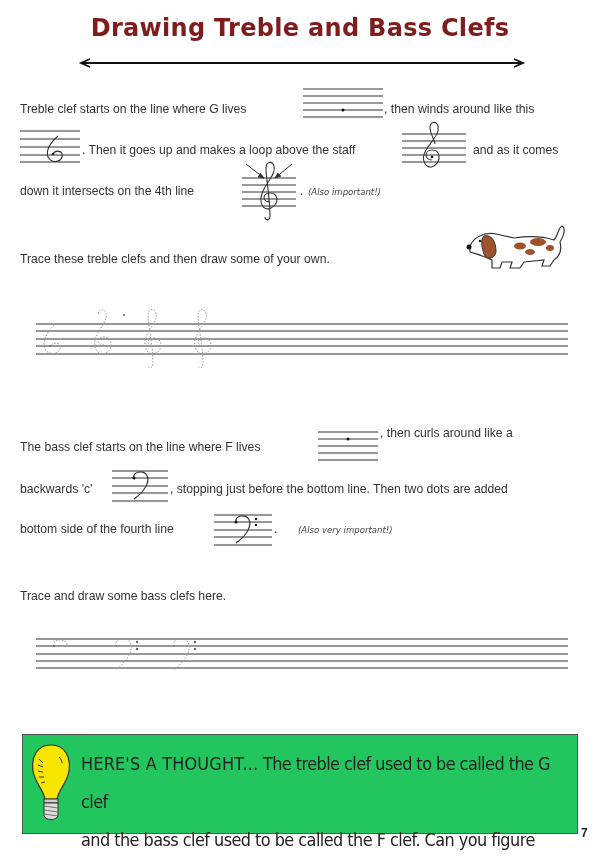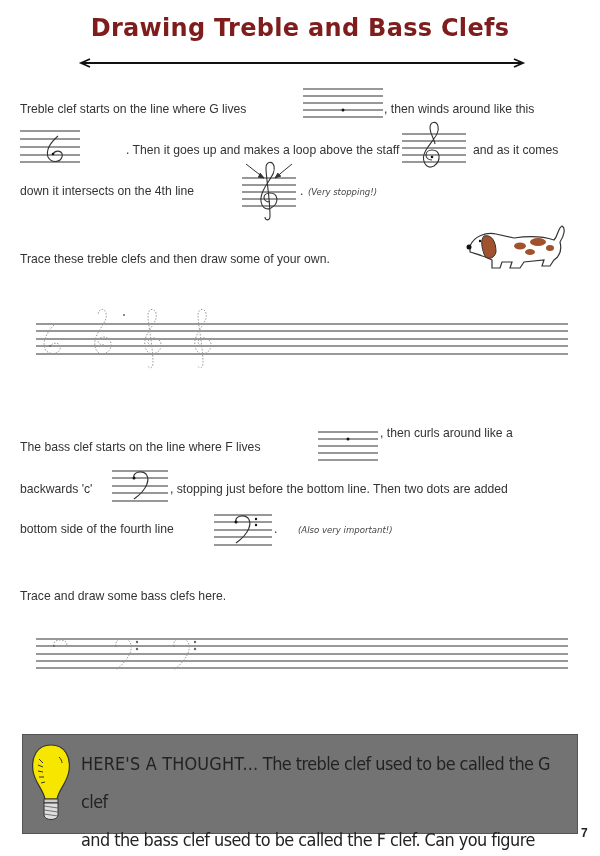--- a/index.html
+++ b/index.html
@@ -8,21 +8,21 @@
   .title { position: absolute; left: 0; width: 600px; top: 14px; text-align: center;
            font-family: "DejaVu Sans", sans-serif; font-weight: bold; font-size: 24px;
            letter-spacing: 0.3px; color: #7f1d1d; }
   .arrow { position: absolute; left: 78px; top: 58px; width: 448px; height: 10px; }
   .para { position: absolute; left: 20px; font-size: 12.2px; color: #333;
           font-family: Liberation Sans, sans-serif; white-space: nowrap; }
   .hand { font-family: "DejaVu Sans Condensed", "DejaVu Sans", sans-serif; font-size: 9.5px;
           color: #444; font-style: italic; }
   .svgabs { position: absolute; }
   .callout { position: absolute; left: 22px; top: 734px; width: 556px; height: 100px;
-             background: #737373; border: 1.5px solid #555; box-sizing: border-box; }
+             background: #22c55e; border: 1.5px solid #555; box-sizing: border-box; }
   .callout-text { position: absolute; left: 58px; top: 10px; right: 10px;
                   font-family: "DejaVu Sans", sans-serif; font-size: 17.5px; line-height: 38px;
                   color: #222; letter-spacing: -0.6px; transform: scaleX(0.92);
                   transform-origin: left top; width: 520px; }
   .callout-text .caps { font-weight: normal; letter-spacing: 0.2px; }
   .page-num { position: absolute; left: 581px; top: 826px; font-size: 12px; font-weight: bold;
               color: #222; font-family: "Liberation Sans", sans-serif; }
 </style>
 </head>
 <body>
@@ -53,21 +53,21 @@
   <g stroke="#333" stroke-width="1.1">
     <line x1="0" y1="2" x2="60" y2="2"></line>
       <line x1="0" y1="10" x2="60" y2="10"></line>
     <line x1="0" y1="18" x2="60" y2="18"></line>
       <line x1="0" y1="26" x2="60" y2="26"></line>
     <line x1="0" y1="33" x2="60" y2="33"></line>
   </g>
   <path d="M38,7 C30,14 26,22 28,28 C31,34 40,34 42,28 C44,22 36,20 33,25" fill="none" stroke="#333" stroke-width="1.1"></path>
   <circle cx="33" cy="25" r="1.3" fill="#111"></circle>
 </svg>
-<div class="para" style="top:143px; left:82px;margin-left:44px;">. Then it goes up and makes a loop above the staff</div>
+<div class="para" style="top:143px; left:82px;">. Then it goes up and makes a loop above the staff</div>
 <svg class="svgabs" style="left:402px; top:120px;" width="64" height="50">
   <g stroke="#333" stroke-width="1.1">
     <line x1="0" y1="14" x2="64" y2="14"></line>
       <line x1="0" y1="21" x2="64" y2="21"></line>
     <line x1="0" y1="28" x2="64" y2="28"></line>
       <line x1="0" y1="35" x2="64" y2="35"></line>
     <line x1="0" y1="42" x2="64" y2="42"></line>
   </g>
   <path d="M30,40 C22,40 22,30 30,30 C38,30 40,40 32,46 C24,50 18,40 24,30 C30,20 38,14 36,6 C34,0 28,2 28,8 C28,14 32,18 33,24" fill="none" stroke="#333" stroke-width="1.1"></path>
   <circle cx="30" cy="37" r="1.3" fill="#111"></circle>
@@ -83,21 +83,21 @@
       <line x1="4" y1="41" x2="58" y2="41"></line>
     <line x1="4" y1="48" x2="58" y2="48"></line>
   </g>
   <path d="M32,44 C24,44 24,35 32,35 C40,35 42,45 33,50 C25,54 20,44 25,33 C30,22 38,16 36,8 C34,2 28,4 28,10 C28,20 32,40 32,58 C32,63 27,63 27,59" fill="none" stroke="#333" stroke-width="1.1"></path>
   <line x1="8" y1="6" x2="26" y2="20" stroke="#333" stroke-width="1"></line>
   <polyline points="22,15 26,20 20,19" fill="#333" stroke="#333" stroke-width="1"></polyline>
   <line x1="54" y1="6" x2="37" y2="20" stroke="#333" stroke-width="1"></line>
   <polyline points="40,15 37,20 43,18" fill="#333" stroke="#333" stroke-width="1"></polyline>
 </svg>
 <div class="para" style="top:184px; left:300px;">.</div>
-<div class="para hand" style="top:186px; left:308px;">(Very stopping!)</div>
+<div class="para hand" style="top:186px; left:308px;">(Also important!)</div>
 
 <svg class="svgabs" style="left:462px; top:222px;" width="108" height="50" viewBox="0 0 108 50">
   <path d="M8,24 C12,14 24,10 34,12 L52,16 C66,14 80,14 92,18 C96,14 96,6 100,4 C104,6 102,14 98,20 C100,28 98,34 92,38 L88,44 L80,44 L82,38 L62,40 L58,46 L48,46 L50,40 L40,40 L38,46 L30,46 L30,38 C22,34 14,32 8,30 Z" fill="#fff" stroke="#333" stroke-width="1.2"></path>
   <path d="M22,14 C30,12 34,20 34,30 C32,38 24,38 22,32 C20,26 18,18 22,14 Z" fill="#a0522d" stroke="#333" stroke-width="1"></path>
   <ellipse cx="58" cy="24" rx="6" ry="3.5" fill="#a0522d"></ellipse>
   <ellipse cx="76" cy="20" rx="8" ry="4" fill="#a0522d"></ellipse>
   <ellipse cx="68" cy="30" rx="5" ry="3" fill="#a0522d"></ellipse>
   <ellipse cx="88" cy="26" rx="4" ry="3" fill="#a0522d"></ellipse>
   <circle cx="7" cy="25" r="2.5" fill="#111"></circle>
   <circle cx="18" cy="19" r="1.2" fill="#111"></circle>

